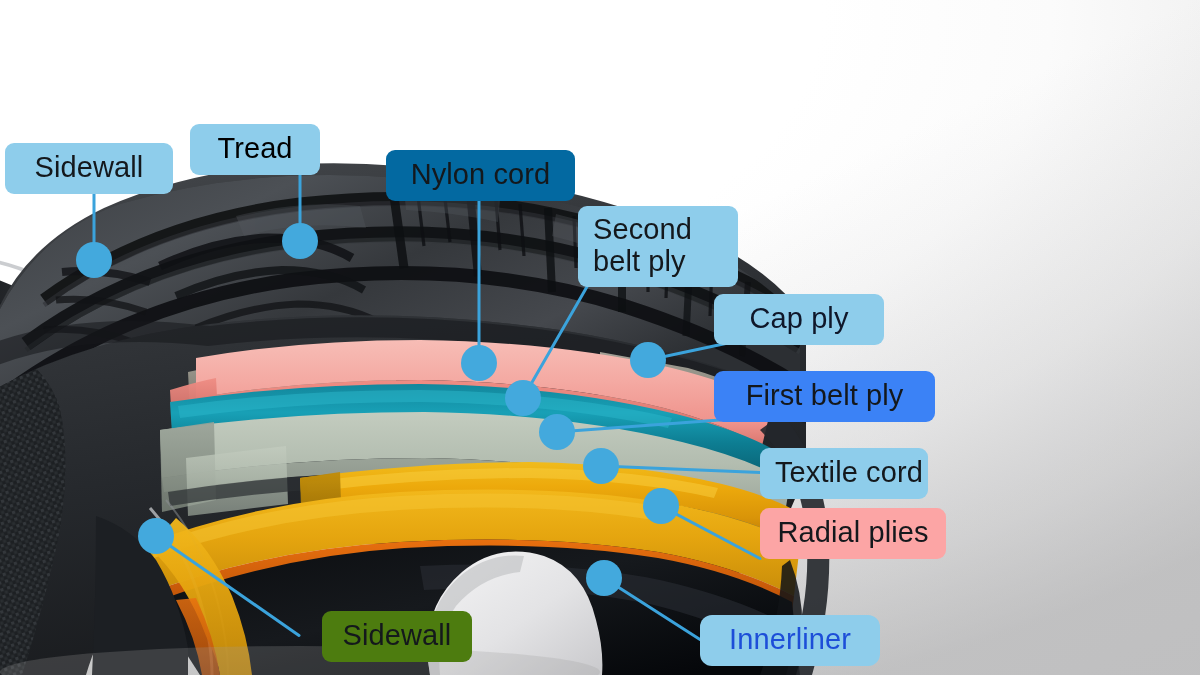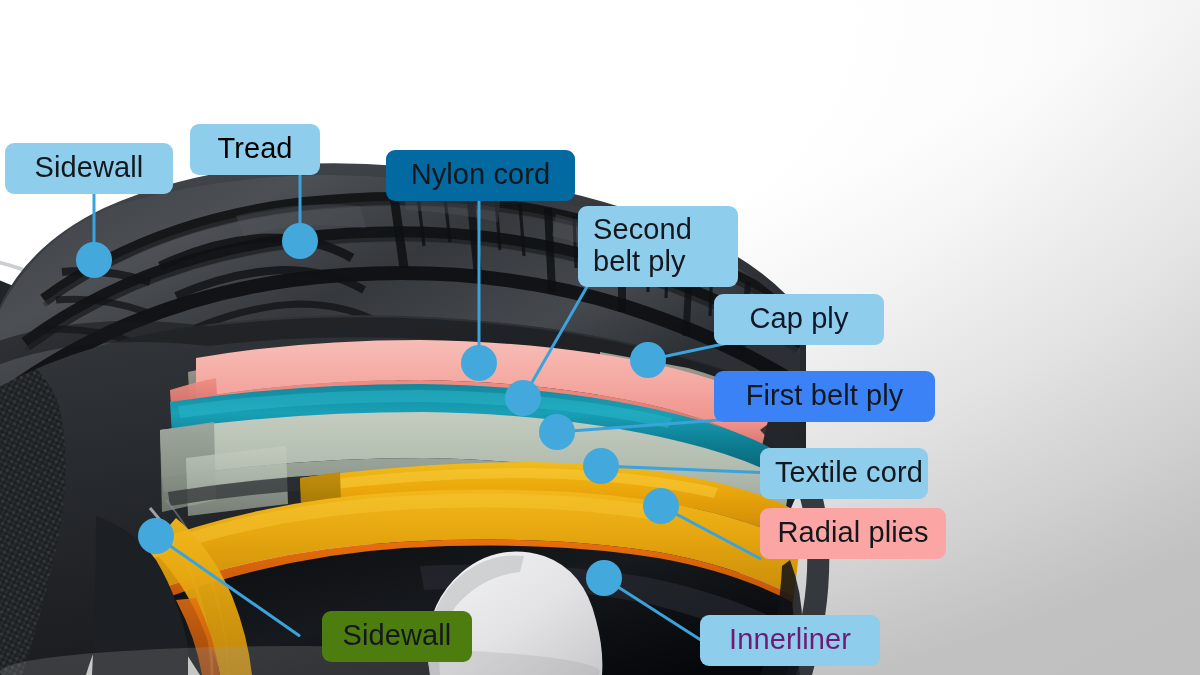--- a/index.html
+++ b/index.html
@@ -398,16 +398,16 @@
       <div class="label" style="left: 5px; top: 143px; width: 168px; min-height: 49px; background: rgb(142, 205, 235); color: rgb(20, 24, 28);">Sidewall</div>
       <div class="label" style="left: 190px; top: 124px; width: 130px; min-height: 49px; background: rgb(142, 205, 235); color: #000000;">Tread</div>
       <div class="label" style="left: 386px; top: 150px; width: 189px; min-height: 49px; background: #0369a1; color: rgb(20, 24, 28);">Nylon cord</div>
       <div class="label two" style="left: 578px; top: 206px; width: 160px; min-height: 72px; background: rgb(142, 205, 235); color: rgb(20, 24, 28);">Second
 belt ply</div>
       <div class="label" style="left: 714px; top: 294px; width: 170px; min-height: 49px; background: rgb(142, 205, 235); color: #0f172a;">Cap ply</div>
       <div class="label" style="left: 714px; top: 371px; width: 221px; min-height: 49px; background: #3b82f6; color: rgb(20, 24, 28);">First belt ply</div>
       <div class="label" style="left: 760px; top: 448px; width: 168px; min-height: 49px; background: rgb(142, 205, 235); color: rgb(20, 24, 28);">Textile cord</div>
       <div class="label" style="left: 760px; top: 508px; width: 186px; min-height: 49px; background: #fca5a5; color: rgb(20, 24, 28);">Radial plies</div>
       <div class="label" style="left: 299px; top: 611px; width: 150px; min-height: 49px; background: #4d7c0f; color: rgb(20, 24, 28); margin-left: 23px;">Sidewall</div>
-      <div class="label" style="left: 700px; top: 615px; width: 180px; min-height: 49px; background: rgb(142, 205, 235); color: #701a75;">Innerliner</div>
+      <div class="label" style="left: 700px; top: 615px; width: 180px; min-height: 49px; background: rgb(142, 205, 235); color: #1d4ed8; border-radius: 12px;">Innerliner</div>
     </div>
 
 </div>
 
 </body></html>

